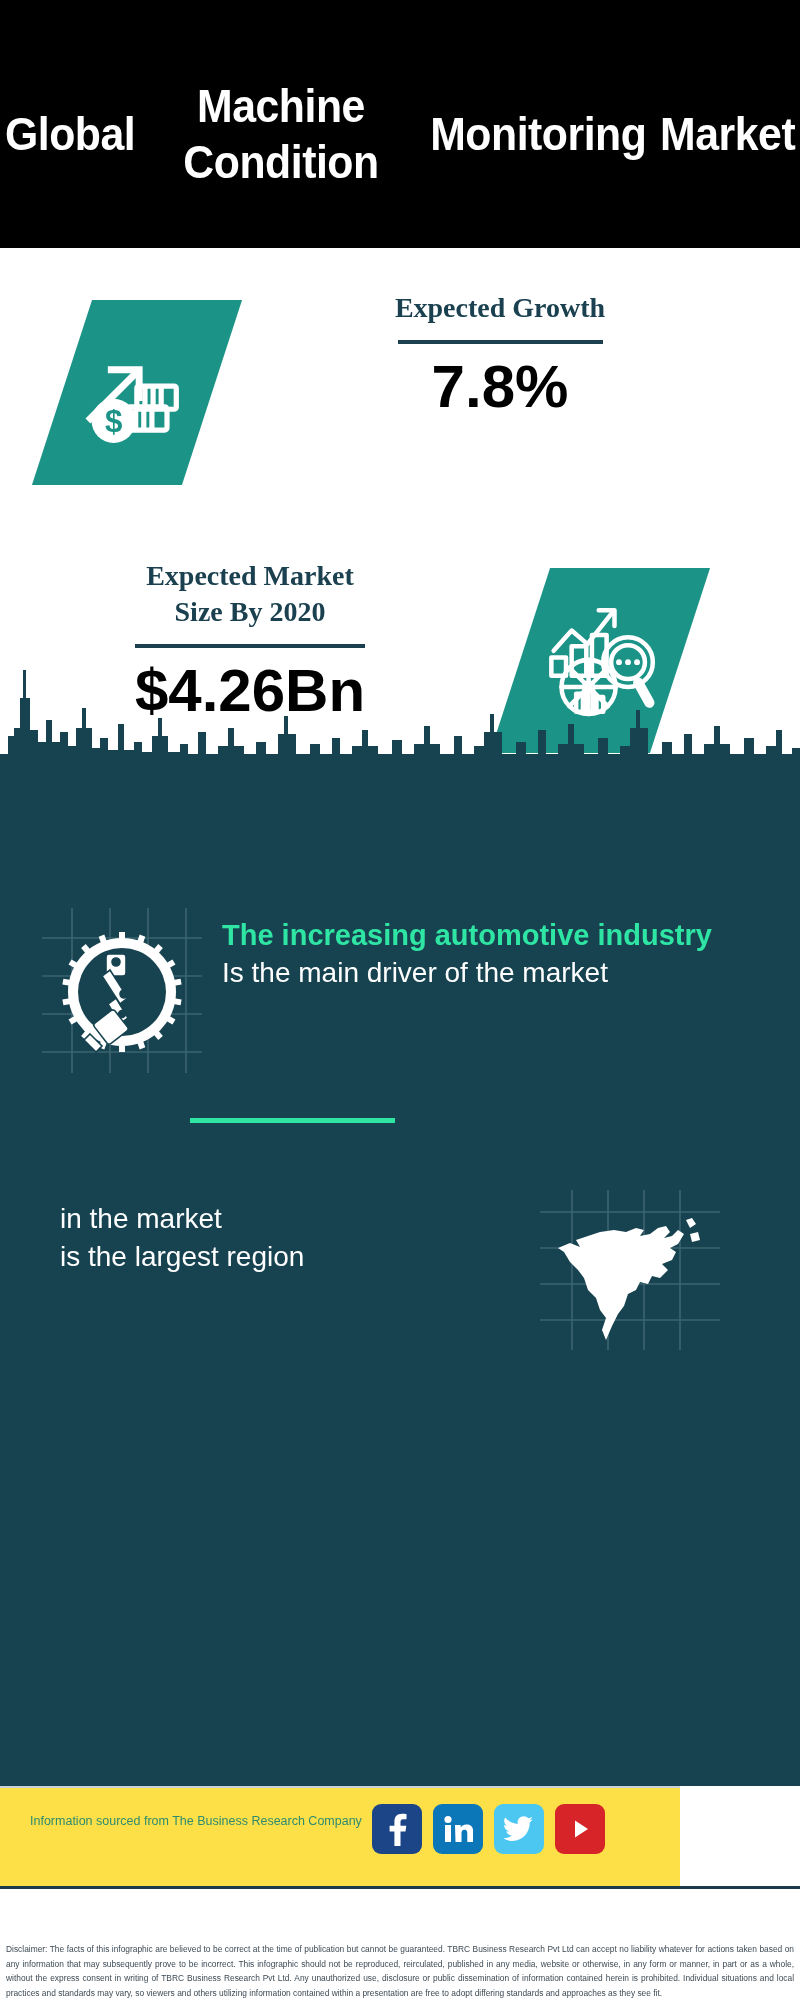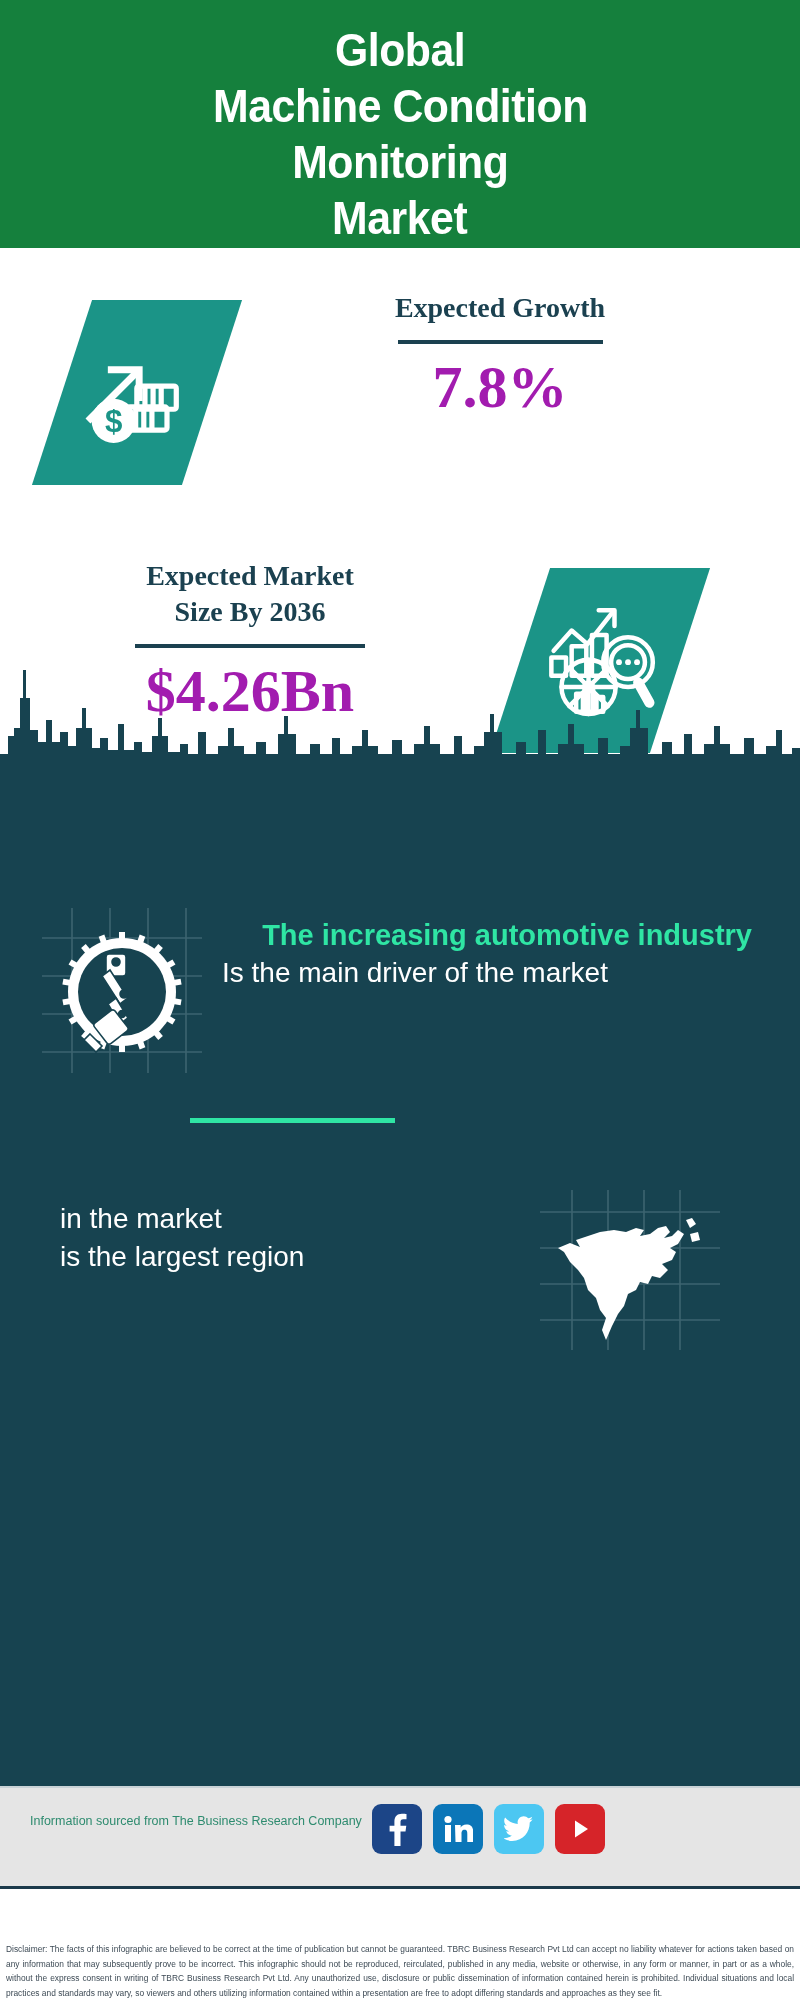--- a/index.html
+++ b/index.html
@@ -7,23 +7,23 @@
     width:800px;height:2000px;
     background:#ffffff;
     font-family:"Liberation Sans","DejaVu Sans",sans-serif;
     overflow:hidden;
     position:relative;
   }
   .page{width:800px;height:2000px;position:relative;overflow:hidden;background:#fff;}
 
   
   .header{
-    background:#15803d;
+    background:#000000;
     height:248px;
-    display:flex;flex-direction:column;
+    display:flex;flex-direction:row;
     align-items:center;justify-content:center;
     padding-top:20px;box-sizing:border-box;
   }
   .header-line{
     color:#ffffff;
     font-weight:bold;
     font-size:46px;
     line-height:56px;
     letter-spacing:-0.5px;
     text-align:center;
@@ -45,23 +45,23 @@
   .para > .icon-wrap{transform:skewX(18deg);display:flex;align-items:center;justify-content:center;}
 
   .stat-text{display:flex;flex-direction:column;align-items:center;}
   .stat-label{
     color:#1b4150;font-weight:bold;
     font-size:28px;line-height:36px;text-align:center;
     font-family:Liberation Serif, serif;
   }
   .rule{height:4px;background:#1b4150;margin:14px auto 10px auto;}
   .stat-value{
-    color:#a21caf;font-weight:bold;
+    color:#000000;font-weight:bold;
     font-size:60px;line-height:66px;text-align:center;
-    font-family:Liberation Serif, serif;
+    font-family:Liberation Sans, sans-serif;
   }
 
   
   #block1{position:absolute;left:0;top:42px;width:800px;height:220px;}
   #block1 .para{position:absolute;left:62px;top:10px;width:150px;height:185px;}
   #block1 .stat-text{position:absolute;left:250px;top:0px;width:500px;}
   #block1 .rule{width:205px;}
 
   
   #block2{position:absolute;left:0;top:310px;width:800px;height:220px;}
@@ -76,36 +76,36 @@
   }
   .skyline{
     position:absolute;left:0;top:-120px;width:800px;height:125px;
     overflow:hidden;
   }
   .skyline svg{display:block;}
 
   .feature{position:absolute;}
   .feature-head{
     color:#2fe5a4;font-weight:bold;font-size:29px;line-height:38px;
-    text-align:right;
+    text-align:left;
     font-family:"Liberation Sans Narrow","Liberation Sans",sans-serif;
   }
   .feature-sub{
     color:#ffffff;font-size:28px;line-height:38px;text-align:left;
     font-family:"Liberation Sans Narrow","Liberation Sans",sans-serif;
   }
   .mint-rule{
     position:absolute;height:5px;background:#2fe5a4;
     left:190px;top:340px;width:205px;
   }
 
   
   .footer{
-    position:absolute;left:0;top:1786px;width:800px;height:100px;
-    background:#e5e5e5;
+    position:absolute;left:0;top:1786px;width:680px;height:100px;
+    background:#fde047;
     border-top:2px solid #c9d2d6;
   }
   .src{
     position:absolute;left:30px;top:22px;
     color:#2e8b6f;font-size:12.5px;line-height:22px;
     font-family:"Liberation Sans Narrow","Liberation Sans",sans-serif;
   }
   .socials{position:absolute;left:372px;top:16px;display:flex;gap:11px;}
   .soc{width:50px;height:50px;border-radius:9px;display:flex;align-items:center;justify-content:center;}
   .soc.fb{background:#1c4587;}
@@ -162,21 +162,21 @@
       <div class="stat-text">
         <div class="stat-label">Expected Growth</div>
         <div class="rule"></div>
         <div class="stat-value">7.8%</div>
       </div>
     </div>
 
     <div class="stat-row" id="block2">
       <div class="stat-text">
         <div class="stat-label">Expected Market</div>
-        <div class="stat-label">Size By 2036</div>
+        <div class="stat-label">Size By 2020</div>
         <div class="rule"></div>
         <div class="stat-value">$4.26Bn</div>
       </div>
       <div class="para">
         <div class="icon-wrap">
           <svg width="124" height="124" viewBox="0 0 110 110">
             <g fill="none" stroke="#ffffff" stroke-width="4" stroke-linecap="round" stroke-linejoin="round">
               <path d="M14 46 L30 28 L44 40 L66 12"></path>
               <path d="M54 10 L68 10 L68 24"></path>
               <rect x="12" y="52" width="13" height="16"></rect>

